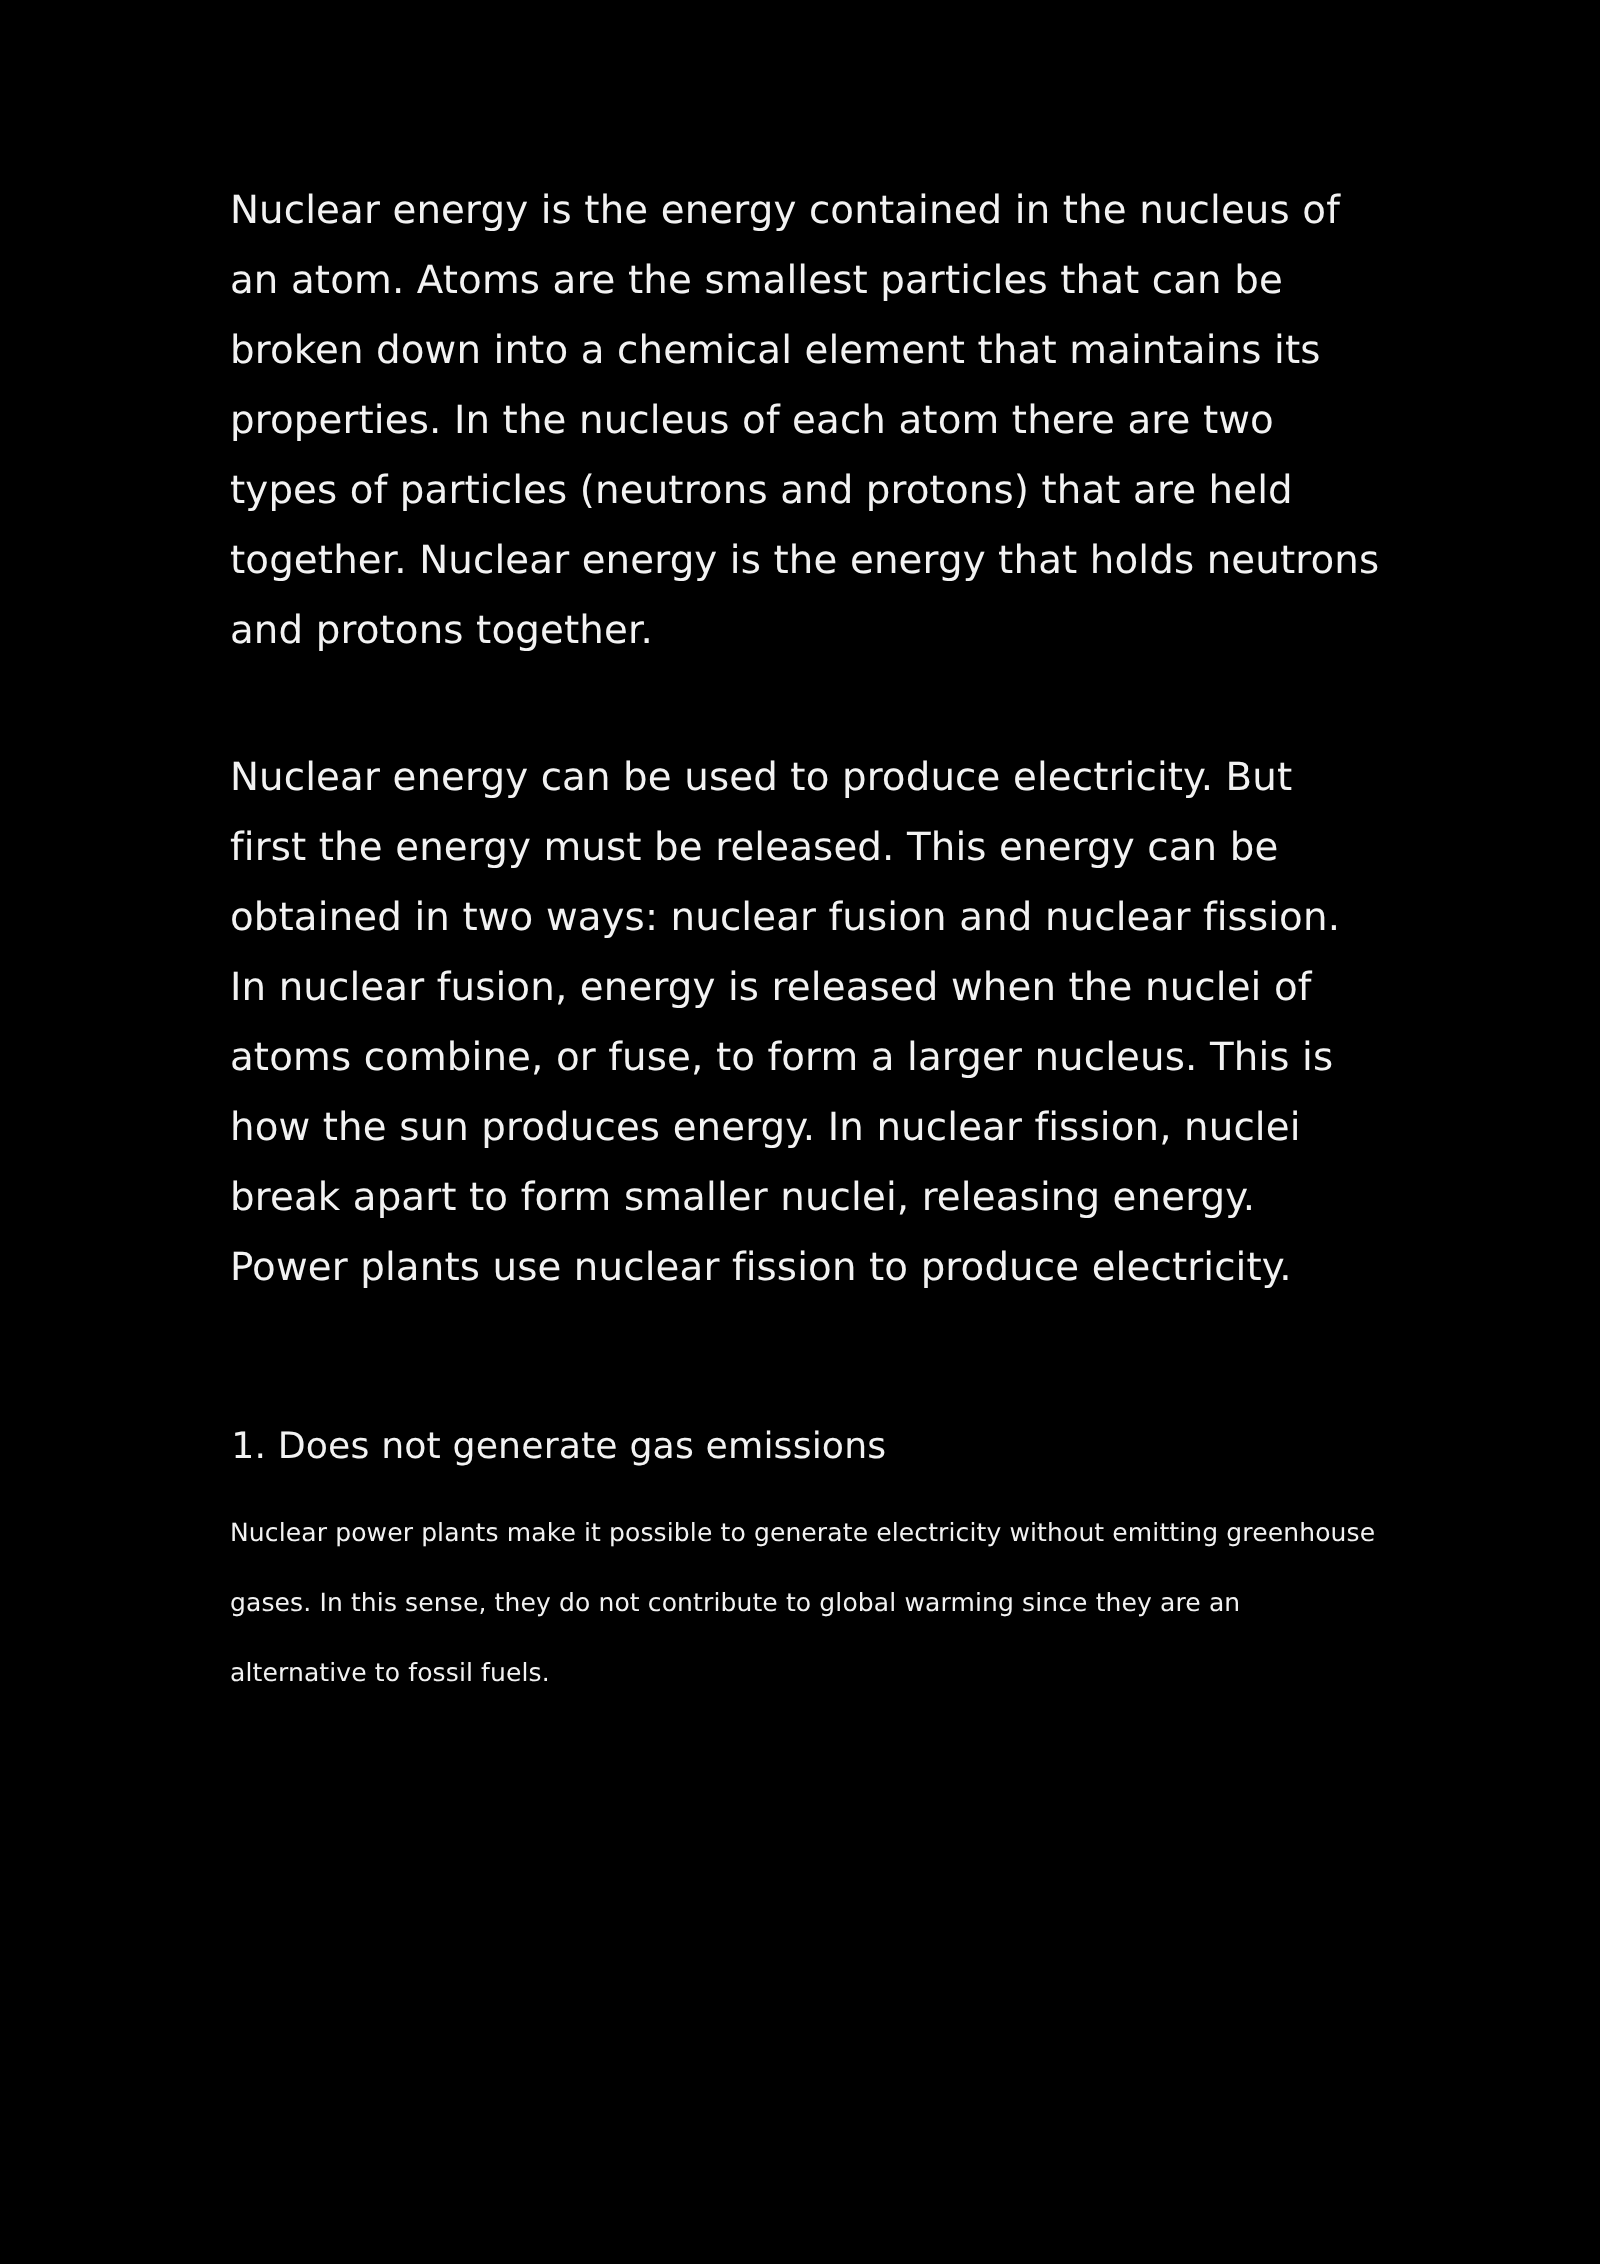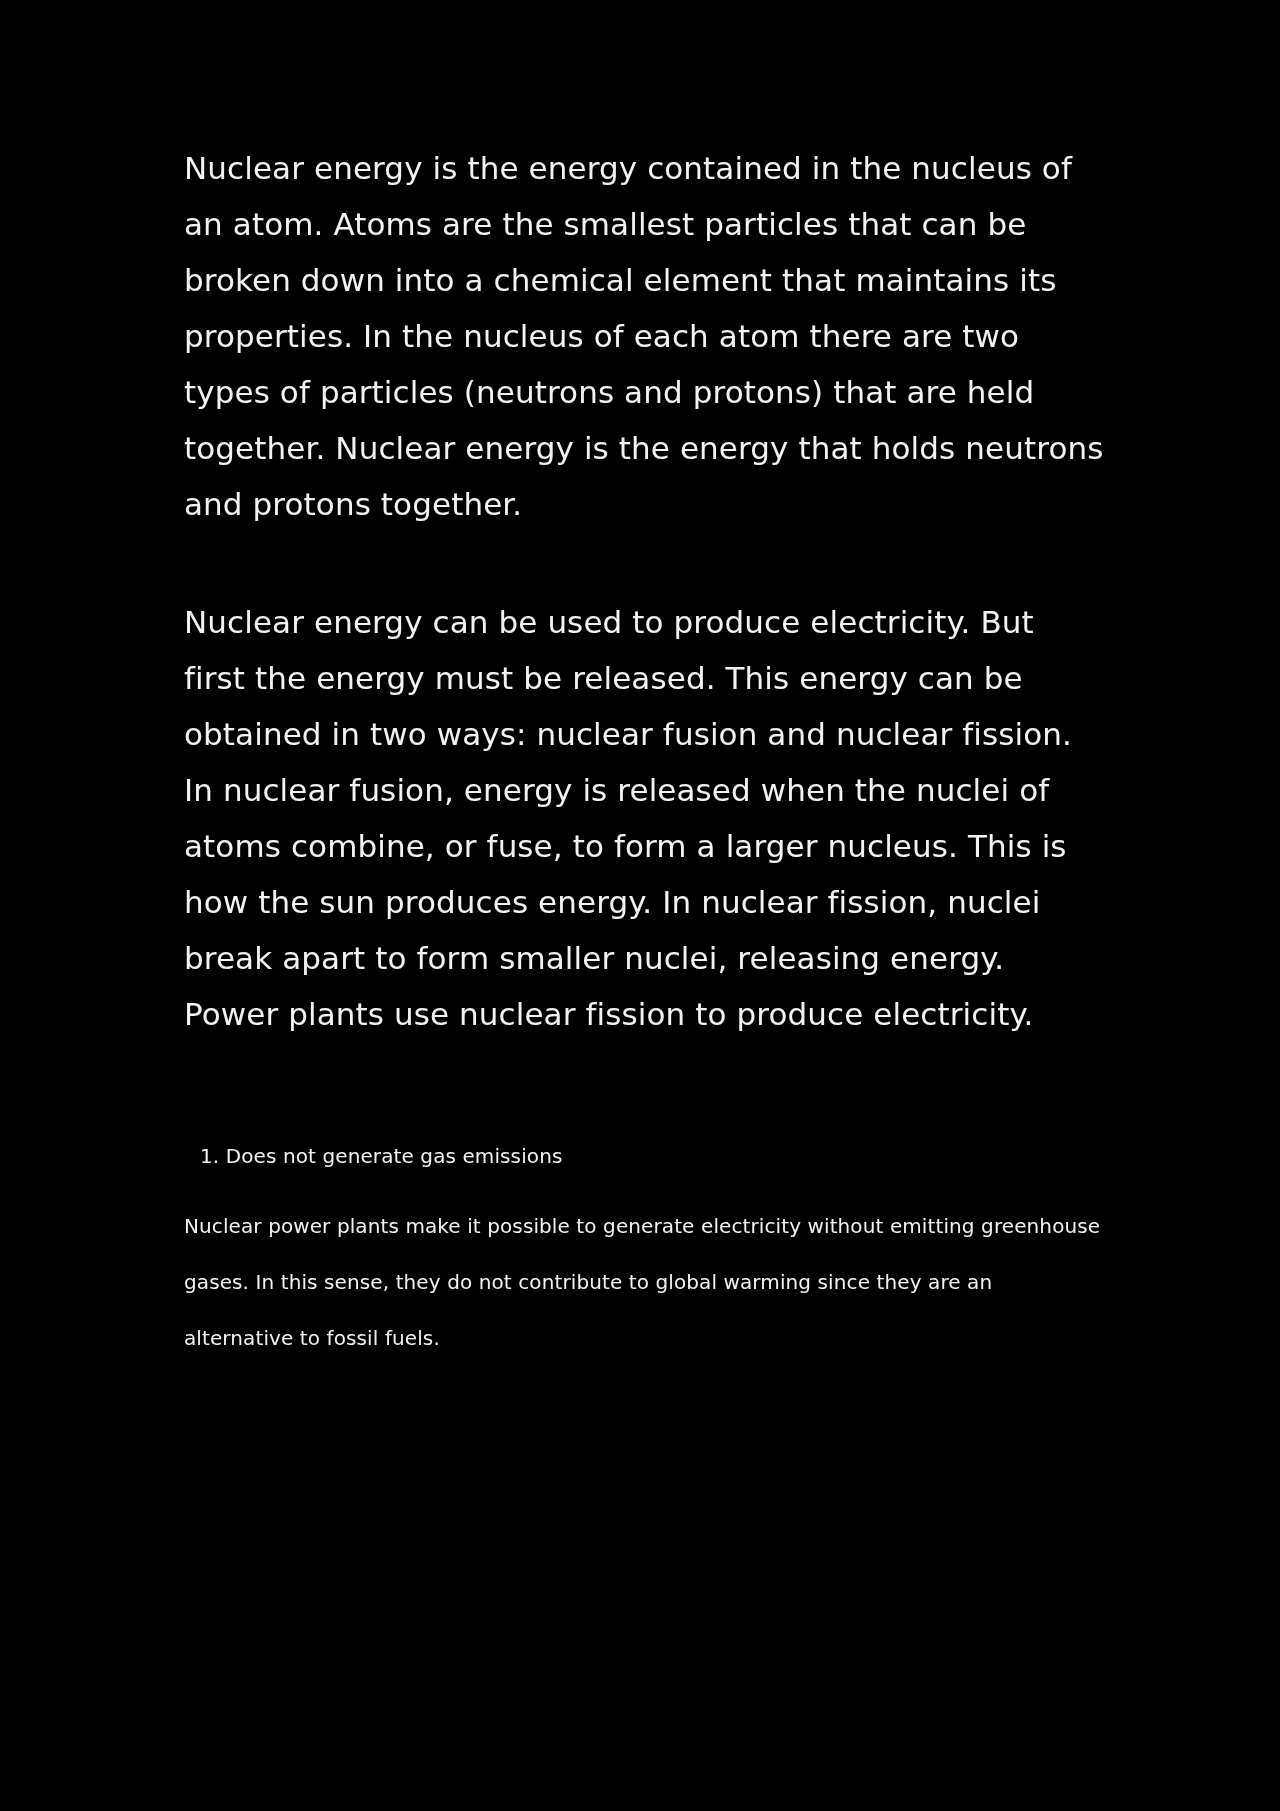--- a/index.html
+++ b/index.html
@@ -32,24 +32,24 @@
     line-height: 56px;
     color: #f2f2f2;
     letter-spacing: 0.1px;
     margin: 0 0 62px 0;
     font-weight: 400;
   }
   .paragraph:last-child {
     margin-bottom: 0;
   }
   .heading {
-    font-size: 20px;
+    font-size: 29px;
     line-height: 52px;
     color: #f2f2f2;
-    margin: 0 0 16px 16px;
+    margin: 0 0 16px 1px;
     font-weight: 400;
     letter-spacing: 0.1px;
   }
   .section-body {
     font-size: 20px;
     line-height: 56px;
     color: #f2f2f2;
     letter-spacing: 0.1px;
     margin: 0;
     font-weight: 400;

